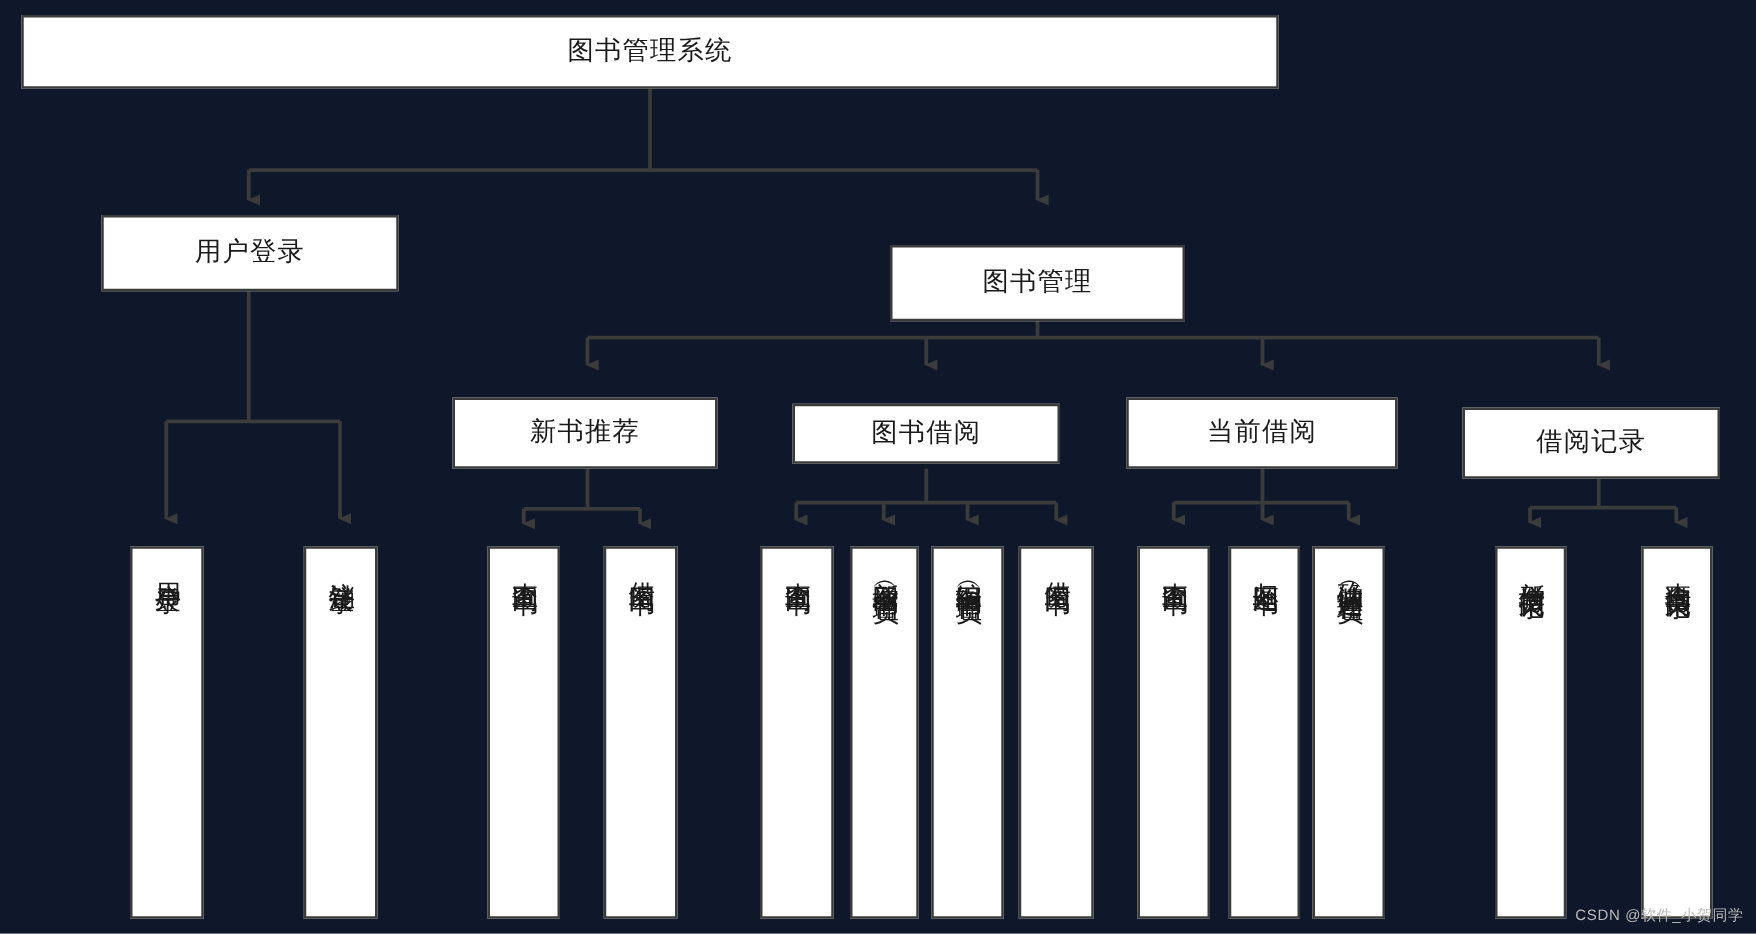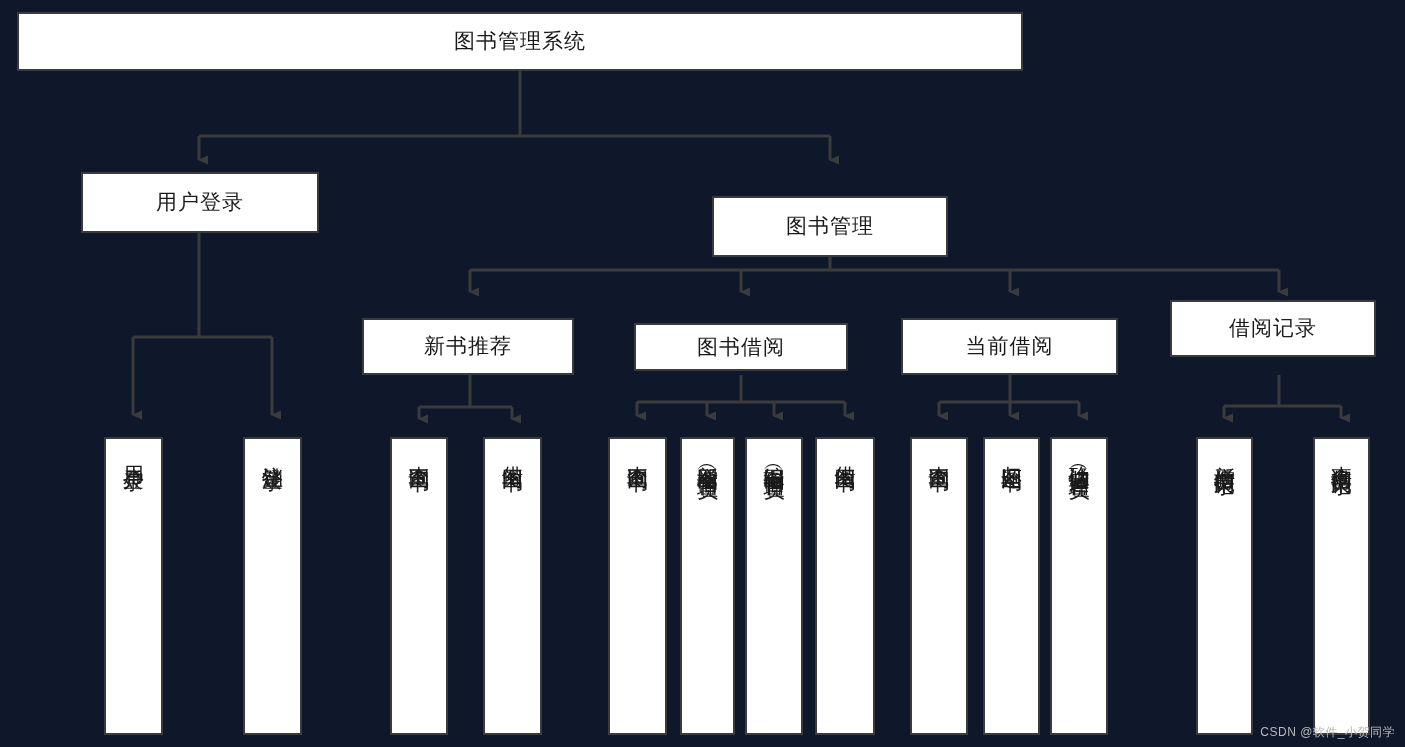--- a/index.html
+++ b/index.html
@@ -145,21 +145,21 @@
   </div>
 
   <div class="node h" style="left:634px; top:323px; width:214px; height:48px;">
     <span class="label">图书借阅</span>
   </div>
 
   <div class="node h" style="left:901px; top:318px; width:217px; height:57px;align-items:center;">
     <span class="label">当前借阅</span>
   </div>
 
-  <div class="node h" style="left:1170px; top:300px; width:206px; height:57px;">
+  <div class="node h" style="left:1170px; top:326px; width:206px; height:57px;">
     <span class="label">借阅记录</span>
   </div>
 
   <div class="node v" style="left:104px; top:437px; width:59px; height:298px;">
     <span class="label">用户登录</span>
   </div>
 
   <div class="node v" style="left:243px; top:437px; width:59px; height:298px;">
     <span class="label">注销登录</span>
   </div>

